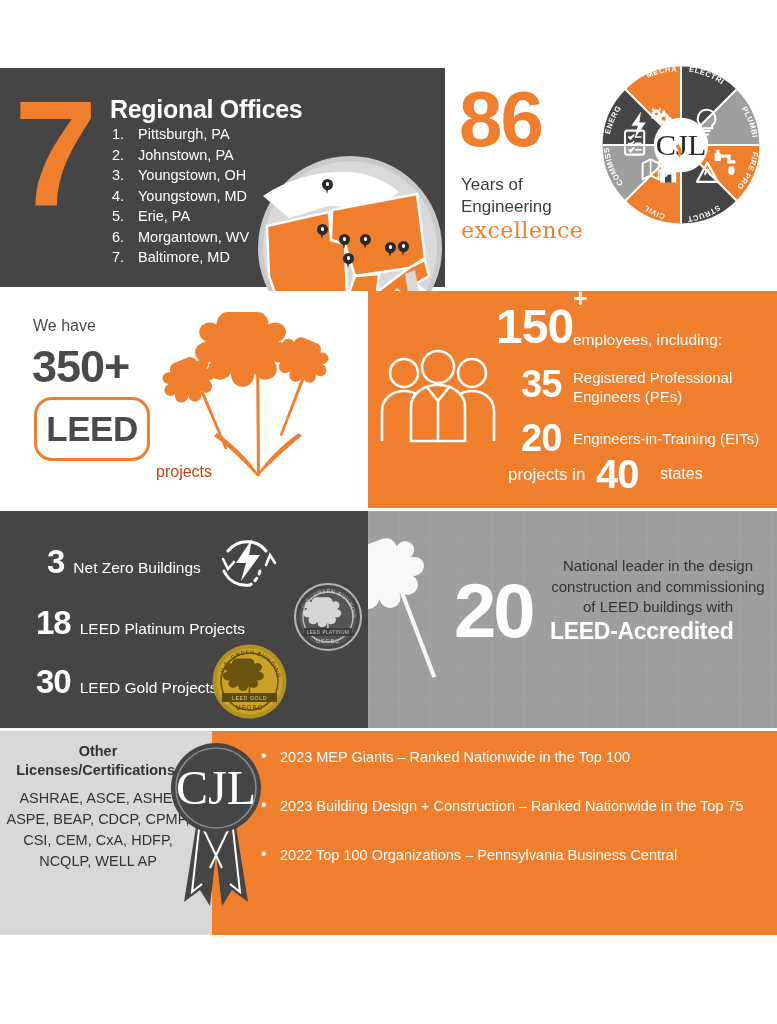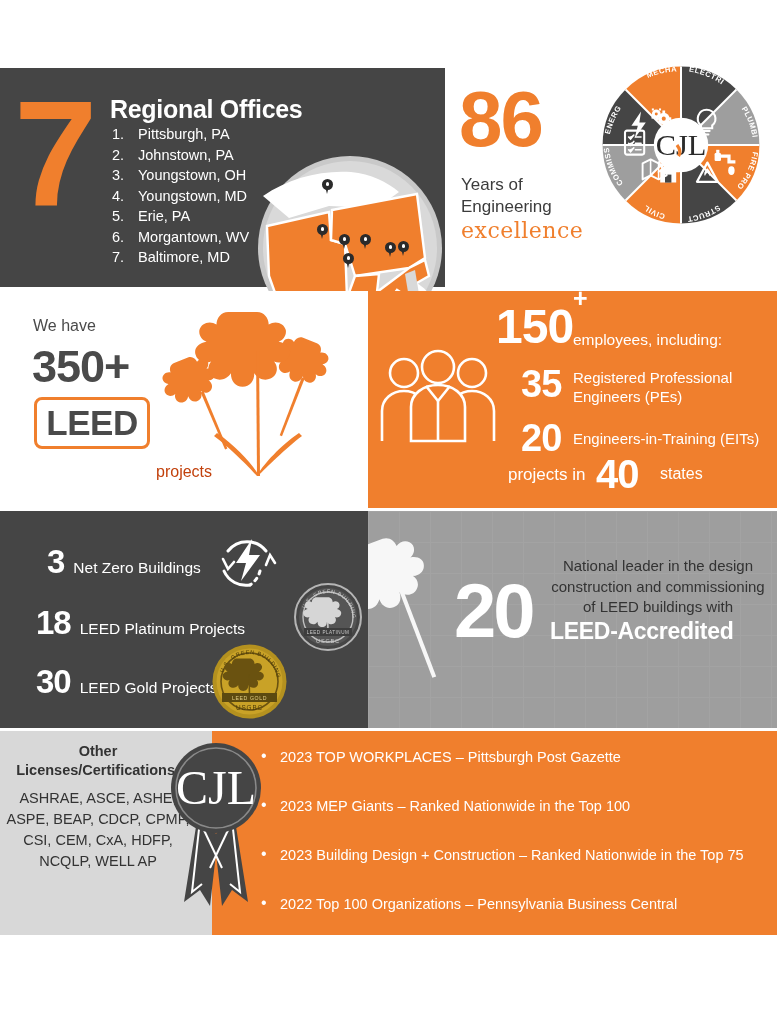--- a/index.html
+++ b/index.html
@@ -67,22 +67,22 @@
   }
 
   
   .wheel { position:absolute; left:601px; top:65px; width:160px; height:160px; }
 
   
   .p-leed { position:absolute; left:0; top:291px; width:368px; height:217px; background:#fff; }
   .leed-wehave { position:absolute; left:33px; top:26px; font-size:16px; color:#4a4a4a; }
   .leed-350 { position:absolute; left:32px; top:50px; font-size:45px; font-weight:700; color:#4a4a4a; letter-spacing:-1px; }
   .leed-box {
-    position:absolute; left:34px; top:106px; width:116px; height:52px;
-    border:3px solid #F07F2D; border-radius:8px;
+    position:absolute; left:34px; top:106px; width:116px; height:64px;
+    border:3px solid #F07F2D; border-radius:18px;
     display:flex; align-items:center; justify-content:center;
   }
   .leed-box span { font-size:35px; font-weight:700; color:#4a4a4a; letter-spacing:-0.5px; }
   .leed-proj { position:absolute; left:156px; top:136px; font-size:16px; color:#c2410c;margin-top:36px; }
   .leaf-cluster { position:absolute; left:170px; top:17px; width:175px; height:185px; }
 
   
   .p-emp { position:absolute; left:368px; top:291px; width:409px; height:217px; background:#F07F2D; color:#fff; }
   .emp-people { position:absolute; left:10px; top:62px; width:120px; height:90px; }
   .emp-150 { position:absolute; left:128px; top:12px; font-size:48px; font-weight:700; line-height:1; letter-spacing:-1px; }
@@ -514,20 +514,19 @@
         <path d="M66 80 L74 152 L64 144" fill="none" stroke="#fff" stroke-width="2"></path>
         <path d="M36 86 L56 128" stroke="#fff" stroke-width="2" fill="none"></path>
         <path d="M64 86 L44 128" stroke="#fff" stroke-width="2" fill="none"></path>
         <circle cx="50" cy="48" r="45" fill="#454545"></circle>
         <circle cx="50" cy="48" r="40" fill="none" stroke="#8a8a8a" stroke-width="1.6"></circle>
         <text x="50" y="64" text-anchor="middle" font-family="Liberation Serif, serif" font-size="48" fill="#fff">CJL</text>
       </svg>
     </div>
 
     <ul class="awards">
-      <li>2023 TOP WORKPLACES – Pittsburgh Post Gazette</li>
       <li>2023 MEP Giants – Ranked Nationwide in the Top 100</li>
       <li>2023 Building Design + Construction – Ranked Nationwide in the Top 75</li>
       <li>2022 Top 100 Organizations – Pennsylvania Business Central</li>
     </ul>
   </section>
 
 </div>
 
 </body></html>

